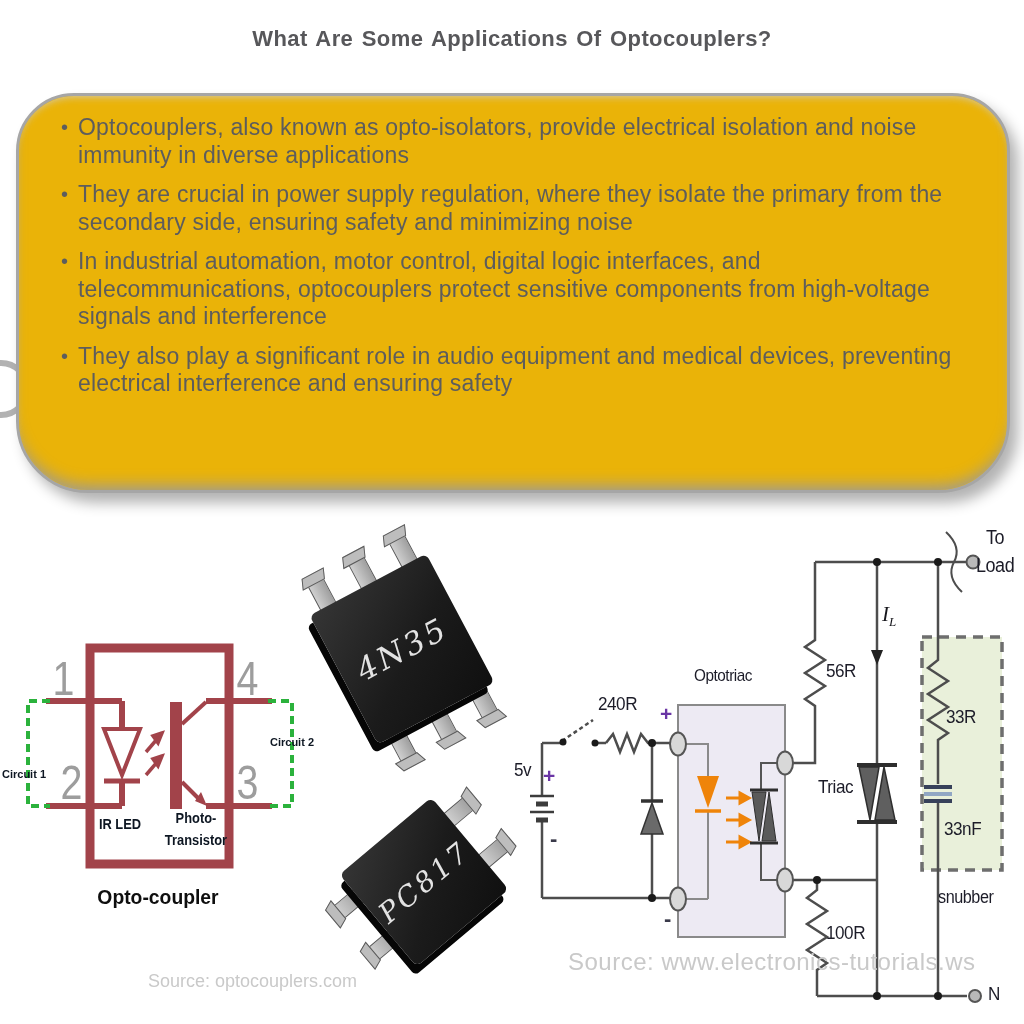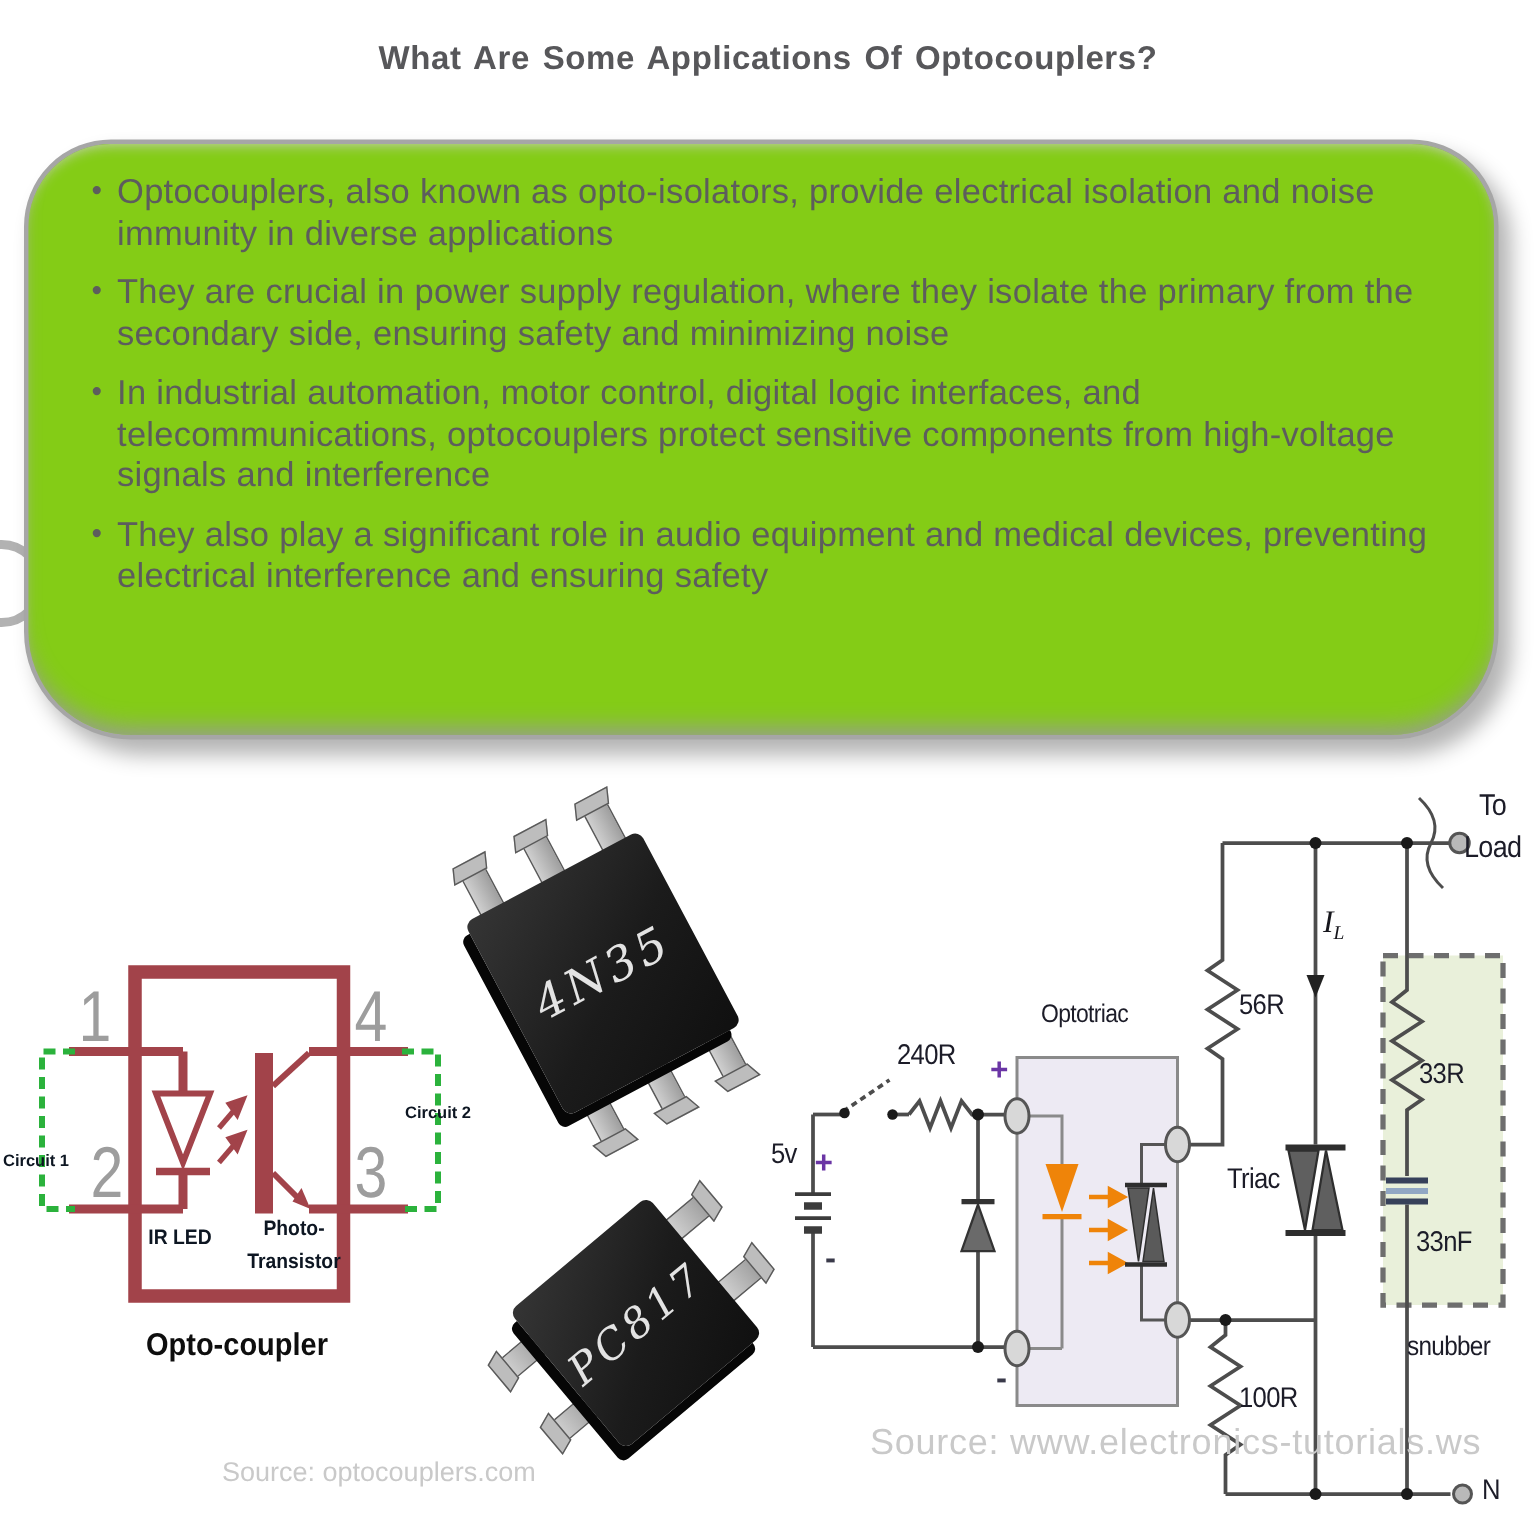--- a/index.html
+++ b/index.html
@@ -9,23 +9,23 @@
   
   #title{position:absolute;left:0;top:26px;width:1024px;text-align:center;
          font-size:22px;font-weight:700;color:#57575a;letter-spacing:.4px;word-spacing:2px;}
 
   
   #deco-circle{position:absolute;left:-28px;top:360px;width:46px;height:46px;border-radius:50%;
                background:#fff;border:6px solid #b2b2b2;z-index:0;}
 
   
   #bullet-box{position:absolute;left:16px;top:93px;width:912px;height:336px;z-index:1;
-              background:#84cc16;border:3px solid #a6a6a6;
+              background:#eab308;border:3px solid #a6a6a6;
               border-radius:58px 58px 72px 72px;
-              padding:18px 25px 40px 40px;
+              padding:18px 36px 40px 40px;
               box-shadow:8px 10px 14px rgba(0,0,0,.30),
                          inset 0 -12px 16px -8px #9a9a9a,
                          inset 0 5px 9px -5px #cfcfcf;}
   .bullet{position:relative;padding-left:19px;margin-bottom:12px;
           font-size:23px;line-height:27.5px;color:#5d5d5d;letter-spacing:.2px;}
   .bullet::before{content:"•";position:absolute;left:2px;top:0;font-size:20px;color:#5d5d5d;}
 
   
   #panel-left{position:absolute;left:0;top:505px;width:330px;height:519px;}
   #panel-left svg{position:absolute;left:0;top:0;}
@@ -158,21 +158,21 @@
     <span class="pin l" style="top:20px;"></span>
     <span class="pin l" style="top:74px;"></span>
     <span class="pin r" style="top:20px;"></span>
     <span class="pin r" style="top:74px;"></span>
     <div class="chip-body">
       <span class="chip-label">PC817</span>
     </div>
   </div>
 
   <div id="panel-right">
-    <div class="lab watermark" id="wm-right" style="left:70px;top:438px;text-align:right;">Source: www.electronics-tutorials.ws</div>
+    <div class="lab watermark" id="wm-right" style="left:58px;top:438px;text-align:right;">Source: www.electronics-tutorials.ws</div>
 
     <svg width="514" height="514" viewBox="0 0 514 514">
 
       <g>
         <rect x="412" y="127" width="80" height="233" fill="#e9f0da" stroke="#6e6e6e" stroke-width="3.5" stroke-dasharray="10 7"></rect>
       </g>
 
       <g>
         <rect x="168" y="195" width="107" height="232" fill="#edeaf3" stroke="#8a8a8a" stroke-width="2"></rect>
       </g>

